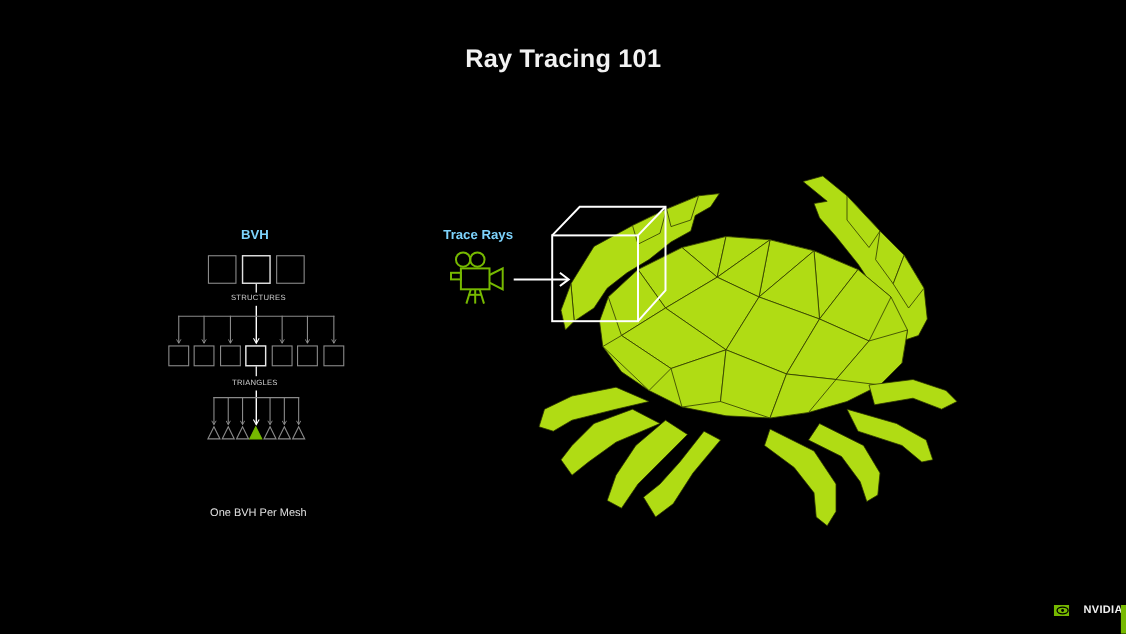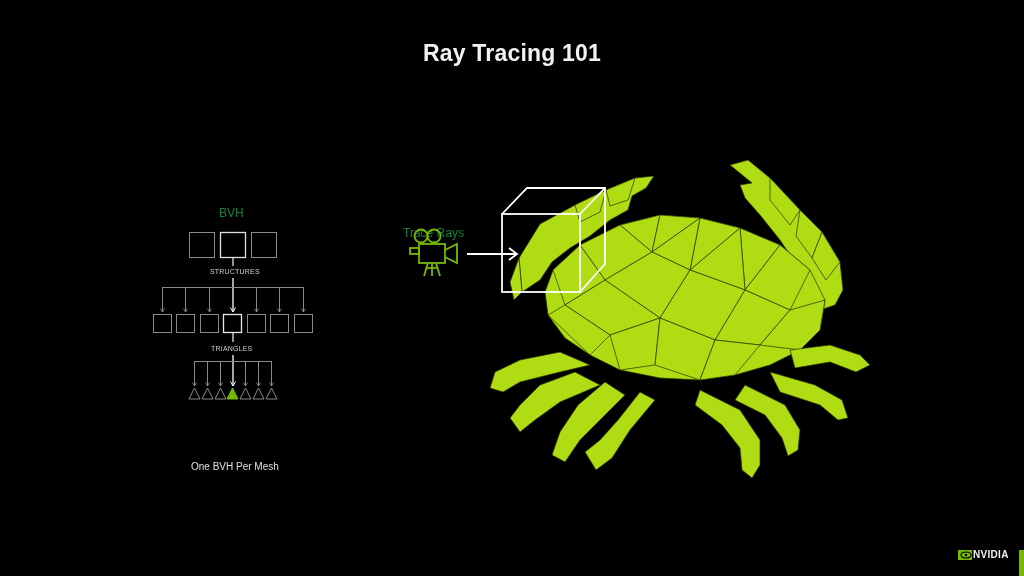--- a/index.html
+++ b/index.html
@@ -1,22 +1,22 @@
 <!DOCTYPE html>
 <html><head>
 <meta charset="utf-8">
 <style>
   html, body { margin:0; padding:0; background:#000; }
   body { width:1024px; height:576px; position:relative; overflow:hidden; font-family:"Liberation Sans", "DejaVu Sans", sans-serif; color:#fff; }
   .title { position:absolute; left:0; width:1024px; top:40px; text-align:center; font-size:23px; font-weight:bold; color:#f2f2f2; letter-spacing:0.2px; }
-  .label { position:absolute; font-weight:normal; font-size:12px; color:#15803d; }
+  .label { position:absolute; font-weight:bold; font-size:12px; color:#7dd3fc; }
   .small { position:absolute; font-size:7px; color:#d0d0d0; letter-spacing:0.2px; }
   .caption { position:absolute; font-size:10px; color:#e0e0e0;margin-top:36px; }
   svg { position:absolute; left:0; top:0; }
-  .logo { position:absolute; left:958px; top:549px; display:flex; align-items:center; gap:1px; }
+  .logo { position:absolute; left:958px; top:549px; display:flex; align-items:center; gap:13px; }
   .logo-text { font-weight:bold; font-size:10px; color:#f0f0f0; letter-spacing:0.3px; }
   .edge-bar { position:absolute; left:1019px; top:550px; width:5px; height:26px; background:#76b900; }
 </style>
 </head>
 <body>
 
 <div class="title">Ray Tracing 101</div>
 
 <div class="label" style="left:219px; top:206px;">BVH</div>
 <div class="small" style="left:210px; top:268px;">STRUCTURES</div>
@@ -78,21 +78,21 @@
     <polygon points="194.5,388 189,399 200,399"></polygon>
     <polygon points="207.5,388 202,399 213,399"></polygon>
     <polygon points="220.5,388 215,399 226,399"></polygon>
     <polygon points="232.5,388 227,399 238,399" fill="#76b900" stroke="#76b900"></polygon>
     <polygon points="245.5,388 240,399 251,399"></polygon>
     <polygon points="258.5,388 253,399 264,399"></polygon>
     <polygon points="271.5,388 266,399 277,399"></polygon>
   </g>
 </svg>
 
-<div class="label" style="left:403px; top:206px;margin-top:20px;">Trace Rays</div>
+<div class="label" style="left:403px; top:206px;">Trace Rays</div>
 
 <svg width="1024" height="576" viewBox="0 0 1024 576">
 
   <g fill="none" stroke="#76b900" stroke-width="1.8">
     <circle cx="421" cy="236" r="6.5"></circle>
     <circle cx="434" cy="236" r="6.5"></circle>
     <rect x="419" y="244" width="26" height="19"></rect>
     <rect x="410" y="248" width="9" height="6"></rect>
     <polyline points="445,250 457,244 457,263 445,257"></polyline>
     <line x1="428" y1="263" x2="424" y2="276"></line>

